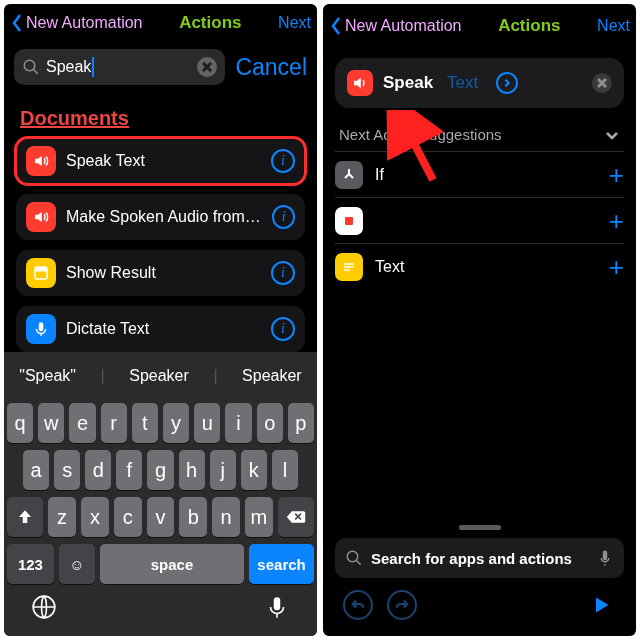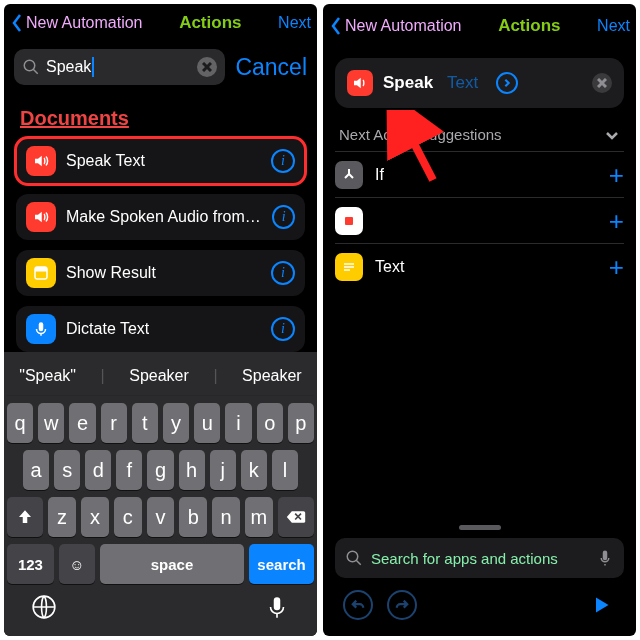--- a/index.html
+++ b/index.html
@@ -69,21 +69,21 @@
   .sugg-header svg{ width:16px; height:16px; stroke:#a9a9ae; stroke-width:2.5; fill:none;}
   .sugg-row { display:flex; align-items:center; gap:12px; height:46px; border-top:1px solid #2b2b2d; }
   .sugg-ic { width:28px; height:28px; border-radius:7px; display:flex; align-items:center; justify-content:center;}
   .sic-gray{background:#5a5a5e;} .sic-white{background:#fff;} .sic-yellow{background:#ffcc00;}
   .sugg-label{ color:#fff; font-size:16px;}
   .plus { margin-left:auto; color:#0a84ff; font-size:26px; font-weight:300; line-height:1; }
 
   .right-footer { margin-top:auto; padding-bottom:10px; }
   .drag-handle { width:42px; height:5px; background:#5a5a5e; border-radius:3px; margin:8px auto; }
   .search-pill { margin:0 12px; background:#1c1c1e; border-radius:10px; height:40px; display:flex; align-items:center; padding:0 10px; gap:8px; }
-  .search-pill .placeholder{ color:#86efac; font-size:15px; flex:1;}
+  .search-pill .placeholder{ color:#ffffff; font-size:15px; flex:1;font-weight:bold;}
   .search-pill svg.mag2 circle,{fill:none;}
   .toolbar { display:flex; justify-content:space-between; padding:12px 20px 6px; }
   .tool-btn { width:30px; height:30px; border:2px solid #2f6fb9; border-radius:50%; display:flex; align-items:center; justify-content:center; opacity:.6;}
   .tool-btn svg{ width:14px; height:14px; stroke:#2f6fb9; fill:none; stroke-width:2.5;}
   .play svg{ fill:#0a84ff; stroke:none; width:20px; height:20px;}
   .play{ border:none; opacity:1;}
 
   
   .arrow-ann { position:absolute; left:60px; top:106px; pointer-events:none; }
 

